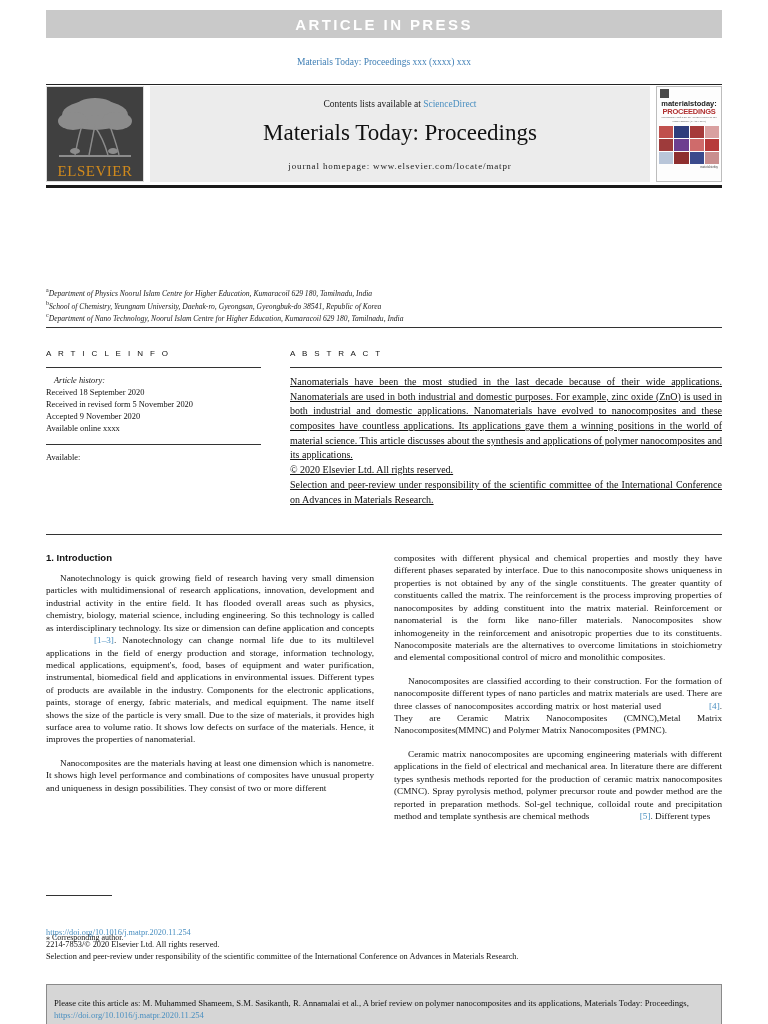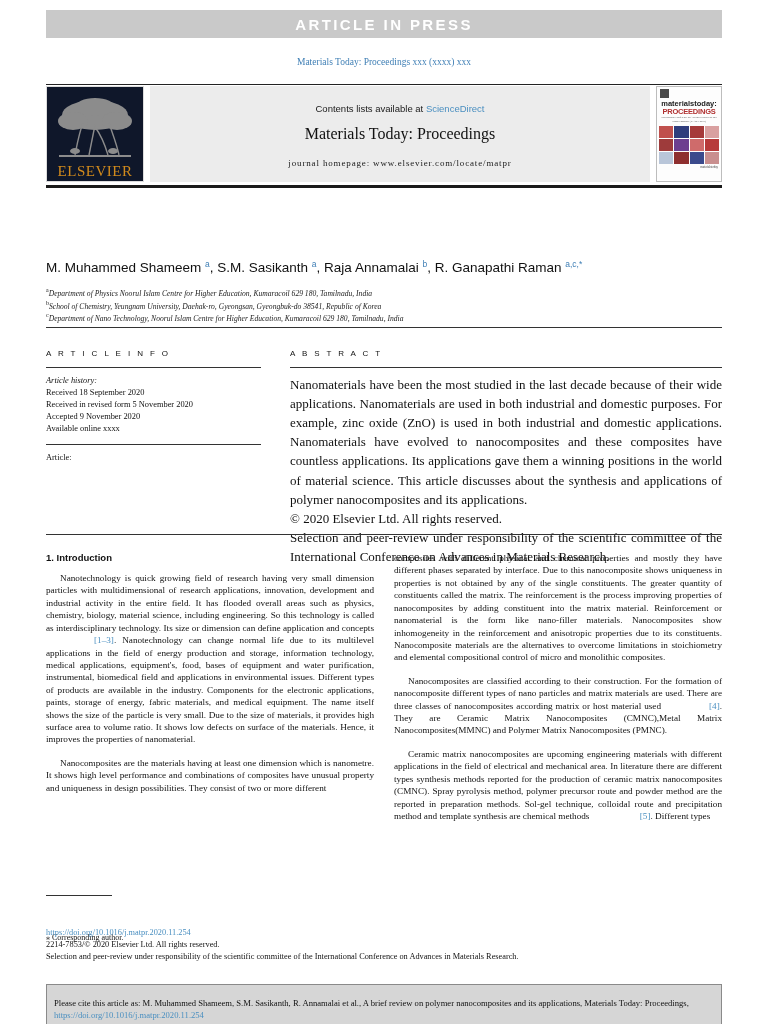--- a/index.html
+++ b/index.html
@@ -77,21 +77,21 @@
     height: 3px;
     background: #1a1a1a;
   }
   .elsevier-logo {
     position: absolute;
     left: 0; top: 0;
     width: 98px;
     height: 96px;
     box-sizing: border-box;
     border: 1px solid #dcdcdc;
-    background: #0f172a;
+    background: #404040;
     display: flex;
     flex-direction: column;
     align-items: center;
     justify-content: flex-end;
     padding-bottom: 2px;
   }
   .elsevier-tree {
     width: 84px;
     height: 68px;
     position: relative;
@@ -113,29 +113,29 @@
     height: 96px;
     background: #ececec;
     display: flex;
     flex-direction: column;
     align-items: center;
     justify-content: center;
   }
   .contents-line {
     font-size: 9.5px;
     color: #1a1a1a;
-    font-family: Liberation Sans, sans-serif;
+    font-family: Liberation Serif, serif;
     margin-top: 2px;
   }
   .contents-line a {
     color: #4a8fc0;
     text-decoration: none;
   }
   .journal-title {
-    font-size: 16px;
+    font-size: 23px;
     color: #111;
     margin: 11px 0 15px 0;
     font-family: "Liberation Serif", serif;
   }
   .homepage-line {
     font-family: Liberation Serif, serif;
     font-size: 9px;
     letter-spacing: 0.85px;
     color: #1a1a1a;
   }
@@ -260,31 +260,32 @@
   .thin-rule {
     height: 1px;
     background: #333;
     margin: 9px 0 7px 0;
   }
   .hist-block {
     font-size: 8.4px;
     line-height: 1.42;
     color: #111;
   }
-  .hist-block .ital { font-style: italic; }
+  .hist-block .ital { font-style: italic; margin-left: 8px; }
   .kw-block {
     font-size: 8.4px;
     line-height: 1.42;
     color: #111;
   }
   .abstract-body {
-    font-size: 13px;
+    font-size: 10px;
     line-height: 1.47;
     text-align: justify;
     color: #111;
+    text-decoration: underline;
   }
   .abstract-body p { margin: 0; }
   .rule-mid {
     position: absolute;
     left: 46px;
     top: 534px;
     width: 676px;
     height: 1px;
     background: #333;
   }
@@ -433,21 +434,20 @@
           <div class="cover-cell" style="background: rgb(185, 198, 217);"></div>
           <div class="cover-cell" style="background: rgb(142, 47, 47);"></div>
           <div class="cover-cell" style="background: rgb(59, 74, 140);"></div>
           <div class="cover-cell" style="background: rgb(201, 143, 143);"></div>
         </div>
       <div class="cover-foot">materialstoday</div>
     </div>
   </div>
   <div class="masthead-rule-bottom"></div>
 
-  <div class="authors" id="author-list"><span>M. Muhammed Shameem <sup>a</sup></span>, <span>S.M. Sasikanth <sup>a</sup></span>, <span>Raja Annamalai <sup>b</sup></span>, <span>R. Ganapathi Raman <sup>a,c,*</sup></span></div>
   <div class="affils" id="affil-list">
       <div><sup>a</sup>Department of Physics Noorul Islam Centre for Higher Education, Kumaracoil 629 180, Tamilnadu, India</div>
       <div><sup>b</sup>School of Chemistry, Yeungnam University, Daehak-ro, Gyeongsan, Gyeongbuk-do 38541, Republic of Korea</div>
       <div><sup>c</sup>Department of Nano Technology, Noorul Islam Centre for Higher Education, Kumaracoil 629 180, Tamilnadu, India</div>
     </div>
   <div class="rule-info"></div>
 
   <div class="info-col">
     <div class="sec-head">A R T I C L E   I N F O</div>
     <div class="thin-rule"></div>
@@ -455,21 +455,21 @@
       <div class="ital">Article history:</div>
       <div id="history-list">
           <div>Received 18 September 2020</div>
           <div>Received in revised form 5 November 2020</div>
           <div>Accepted 9 November 2020</div>
           <div>Available online xxxx</div>
         </div>
     </div>
     <div class="thin-rule"></div>
     <div class="kw-block">
-      <div class="ital">Article:</div>
+      <div class="ital">Available:</div>
     </div>
   </div>
 
   <div class="abs-col">
     <div class="sec-head">A B S T R A C T</div>
     <div class="thin-rule"></div>
     <div class="abstract-body">
       <p>Nanomaterials have been the most studied in the last decade because of their wide applications. Nanomaterials are used in both industrial and domestic purposes. For example, zinc oxide (ZnO) is used in both industrial and domestic applications. Nanomaterials have evolved to nanocomposites and these composites have countless applications. Its applications gave them a winning positions in the world of material science. This article discusses about the synthesis and applications of polymer nanocomposites and its applications.</p>
       <p>© 2020 Elsevier Ltd. All rights reserved.</p>
       <p>Selection and peer-review under responsibility of the scientific committee of the International Conference on Advances in Materials Research.</p>

